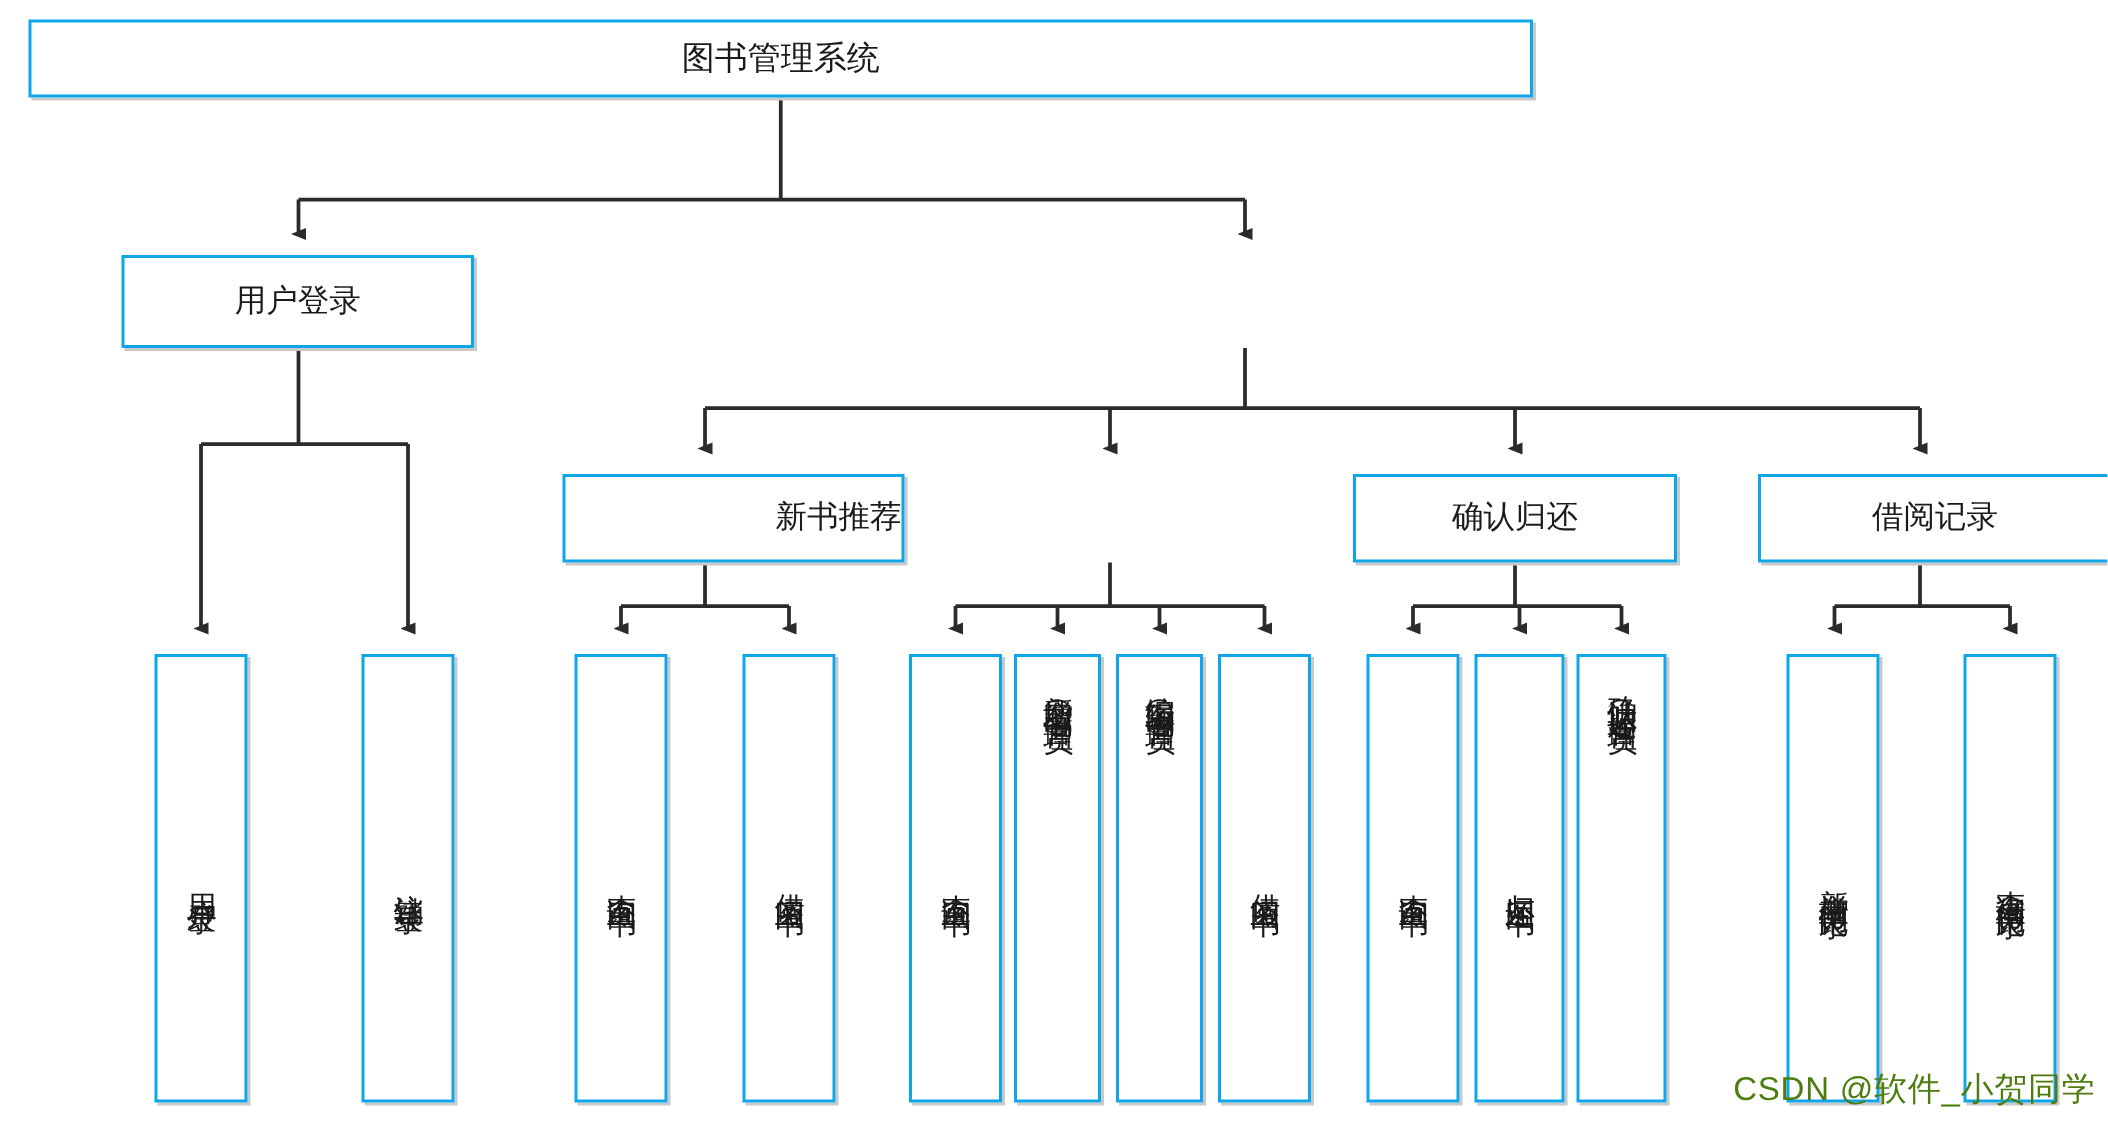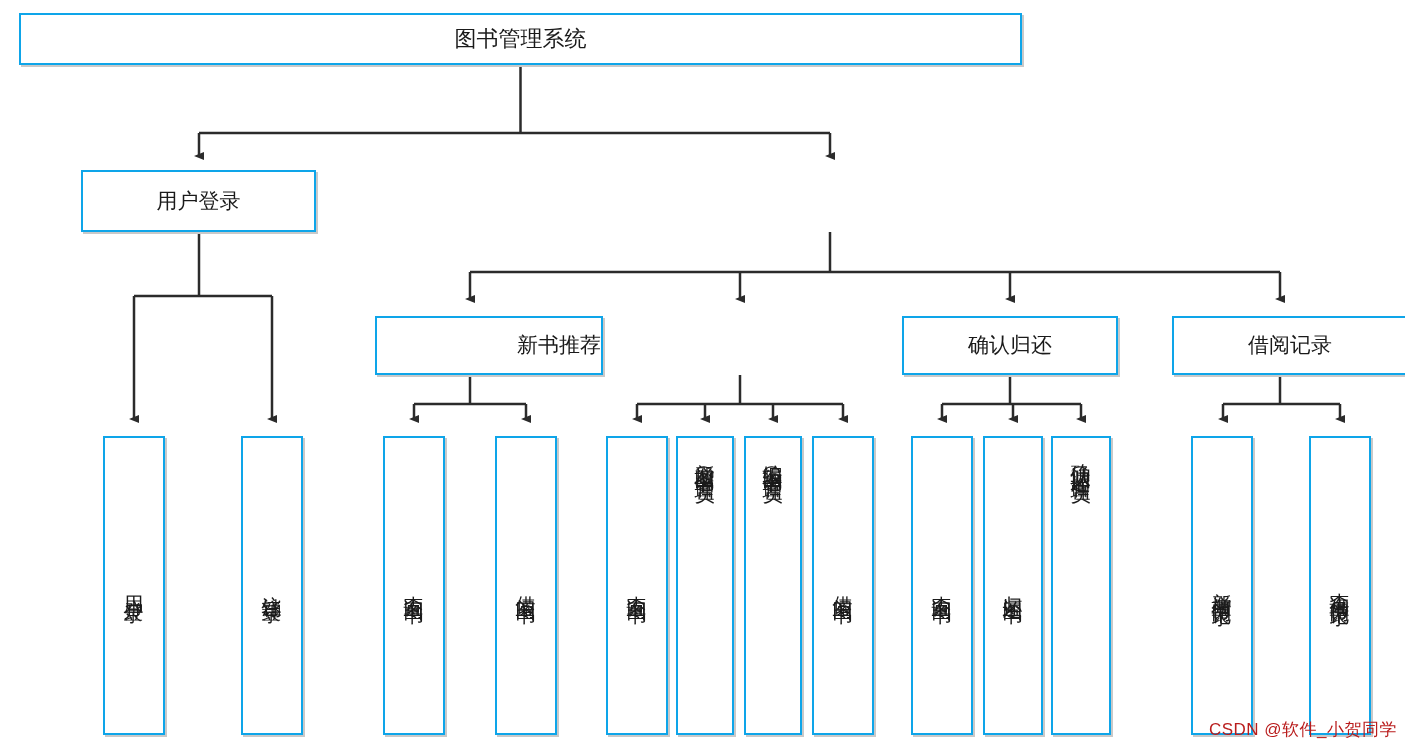--- a/index.html
+++ b/index.html
@@ -67,22 +67,22 @@
     line-height: 1;
   }
   .node.vert.centered {
     align-items: center;
     padding-top: 0;
   }
   .watermark {
     position: absolute;
     right: 8px;
     bottom: 6px;
-    font-size: 17px;
-    color: #b91c1c;
+    font-size: 22px;
+    color: #4d7c0f;
     letter-spacing: 0.5px;
     z-index: 3;
     white-space: nowrap;
   }
 </style>
 </head>
 <body>
 
 <div id="diagram">
 

